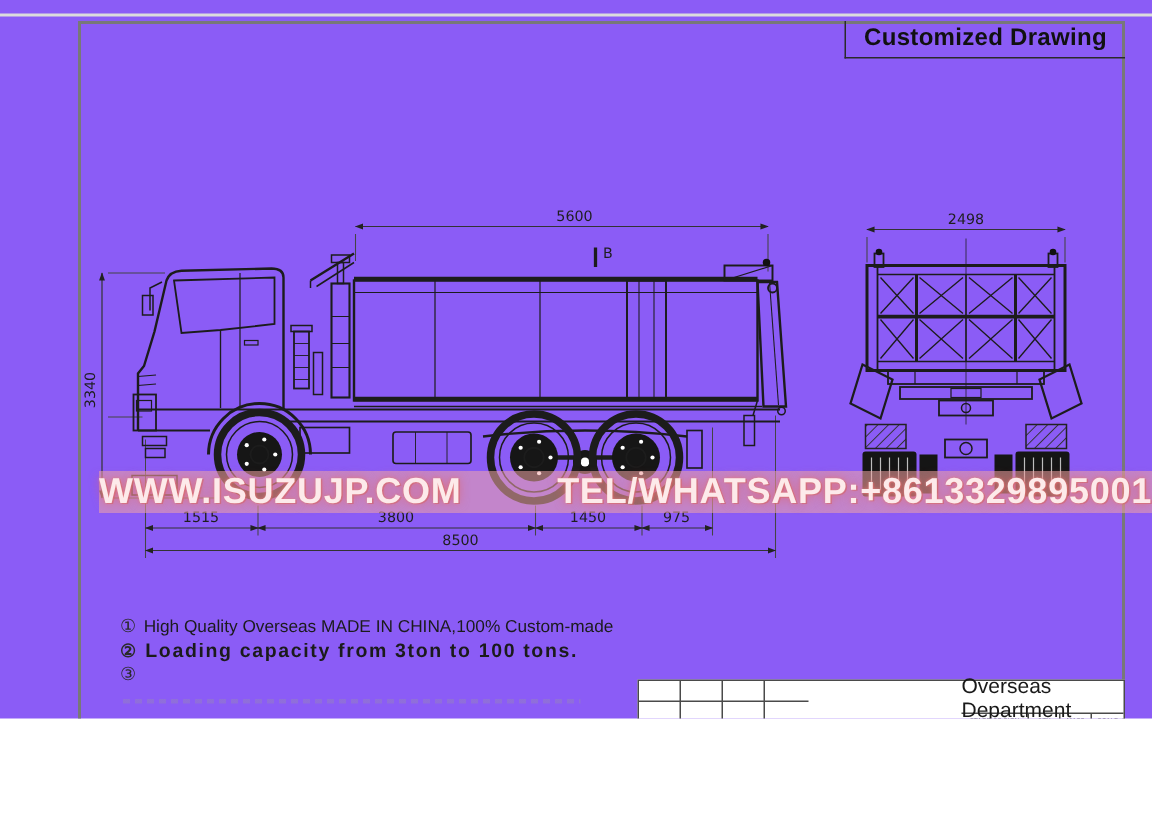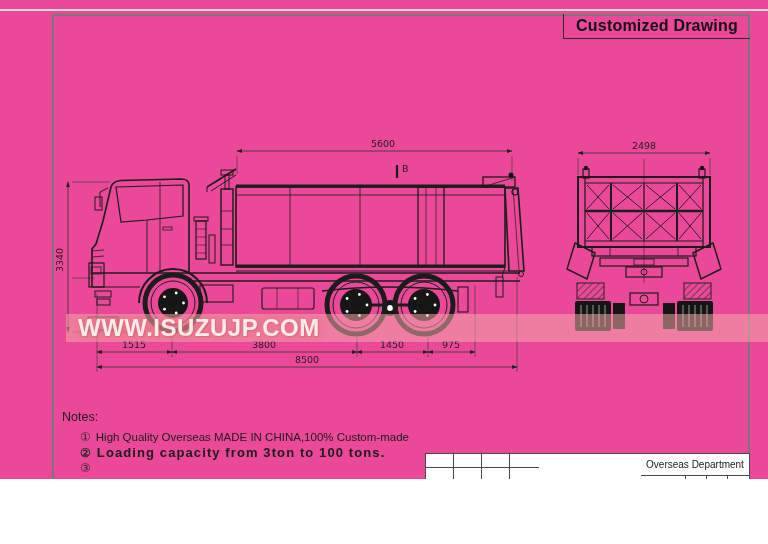--- a/index.html
+++ b/index.html
@@ -1,36 +1,36 @@
 <!DOCTYPE html>
 <html><head>
 <meta charset="utf-8">
 <style>
   * { box-sizing: border-box; margin: 0; padding: 0; }
   body { background: #fff; font-family: "Liberation Sans", sans-serif; }
-  .screen { position: relative; width: 768px; height: 479px; background: #ec4899; overflow: hidden; }
+  .screen { position: relative; width: 768px; height: 479px; background: #8b5cf6; overflow: hidden; }
 
   .page-edge { position: absolute; left: 0; width: 768px; height: 2px; background: #dcdcdc; }
   .sheet-border { position: absolute; left: 52px; top: 14px; width: 698px; height: 512px;
                   border: 2px solid #787878; }
 
   .title-box { position: absolute; left: 563px; top: 14px; width: 187px; height: 25px;
                border-left: 1.5px solid #2a2a2a; border-bottom: 1.5px solid #2a2a2a;
                display: flex; align-items: center; justify-content: center; z-index: 3; }
   .title-box span { font-size: 16px; font-weight: bold; color: #111; letter-spacing: 0.2px; }
 
   svg.drawing { position: absolute; left: 50px; top: 125px; width: 710px; height: 260px; z-index: 1; }
   .dim-l { stroke: #333; stroke-width: 0.8; fill: none; }
   .ext-l { stroke: #444; stroke-width: 0.7; fill: none; }
   .dimtext { font-family: "DejaVu Sans", sans-serif; font-size: 9.5px; fill: #1e1e1e; }
   .ln  { stroke: #1c1c1c; fill: none; }
 
   .watermark { position: absolute; left: 66px; top: 314px; width: 702px; height: 28px;
                background: rgba(242,168,168,0.55); z-index: 5;
-               display: flex; align-items: center; justify-content: space-between; padding: 0 12px; }
+               display: flex; align-items: center; justify-content: space-between; padding: 0 0; }
   .watermark span { font-size: 24px; font-weight: bold; color: #fdeaea; white-space: nowrap;
                     letter-spacing: 0.5px;
                     text-shadow: 0 0 2px #e08080, 0 0 7px rgba(225,95,95,0.75), 1px 1px 0 rgba(205,90,90,0.5); }
 
   .notes { position: absolute; left: 62px; top: 410px; z-index: 3; color: #1b1b1b; }
   .notes-heading { font-size: 12.5px; margin-bottom: 6px; }
   .note-line { margin-left: 18px; font-size: 11.5px; line-height: 15px; display: flex; align-items: baseline; }
   .note-num { font-size: 12px; margin-right: 5px; color: #2a2a2a; }
   .note-line.em { font-size: 13px; font-weight: bold; letter-spacing: 1.1px; }
   .faded-line { margin: 9px 0 0 20px; width: 305px; height: 3px; opacity: 0.3;
@@ -48,21 +48,21 @@
   .tb-trow .c:last-child, .tb-gridrow .c:last-child { border-right: none; }
   .tb-trow.hdr .c { font-size: 4px; }
   .tb-mid { position: absolute; left: 113px; top: 0; width: 102px; height: 71px;
             border-left: 1px solid #4a4a4a; border-right: 1px solid #4a4a4a; display: flex; flex-direction: column; }
   .tb-product { height: 49px; border-bottom: 1px solid #4a4a4a; display: flex; align-items: center; justify-content: center;
                 font-size: 13px; color: #1a1a1a; }
   .tb-material { flex: 1; display: flex; align-items: center; padding-left: 3px;
                  font-size: 5.5px; font-family: "DejaVu Sans", sans-serif; }
   .tb-right { position: absolute; left: 215px; top: 0; width: 108px; height: 71px; display: flex; flex-direction: column; }
   .tb-dept { height: 22px; border-bottom: 1px solid #4a4a4a; display: flex; align-items: center; justify-content: center;
-             font-size: 10px; color: #1a1a1a; }
+             font-size: 14px; color: #1a1a1a; }
   .tb-stage { height: 12px; border-bottom: 1px solid #4a4a4a; display: flex; }
   .tb-stage .c { border-right: 1px solid #4a4a4a; font-size: 4.3px; font-family: "DejaVu Sans", sans-serif;
                  display: flex; align-items: center; justify-content: center; overflow: hidden; white-space: nowrap; }
   .tb-stage .c:last-child { border-right: none; }
   .tb-emptyrow { height: 13px; border-bottom: 1px solid #4a4a4a; display: flex; }
   .tb-emptyrow .c { flex: 1; border-right: 1px solid #4a4a4a; }
   .tb-emptyrow .c:last-child { border-right: none; }
   .tb-sheetrow { height: 10px; border-bottom: 1px solid #4a4a4a; display: flex;
                  font-size: 4px; font-family: "DejaVu Sans", sans-serif; }
   .tb-sheetrow .half { flex: 1; display: flex; align-items: center; justify-content: space-between;
@@ -309,24 +309,24 @@
           <line x1="657" y1="180" x2="657" y2="202"></line>
         </g>
         <rect class="ln" x="580" y="168" width="28" height="12" stroke-width="1.2"></rect>
         <circle class="ln" cx="594" cy="174" r="4" stroke-width="1"></circle>
       </g>
     </g>
   </svg>
 
   <div class="watermark">
     <span>WWW.ISUZUJP.COM</span>
+    <span>TEL/WHATSAPP:+8613329895001</span>
   </div>
 
   <div class="notes">
-    <div class="notes-heading">Notes:</div>
     <div class="note-line">
       <span class="note-num">①</span>
       <span>High Quality Overseas MADE IN CHINA,100% Custom-made</span>
     </div>
     <div class="note-line em">
       <span class="note-num">②</span>
       <span>Loading capacity from 3ton to 100 tons.</span>
     </div>
     <div class="note-line">
       <span class="note-num">③</span>

